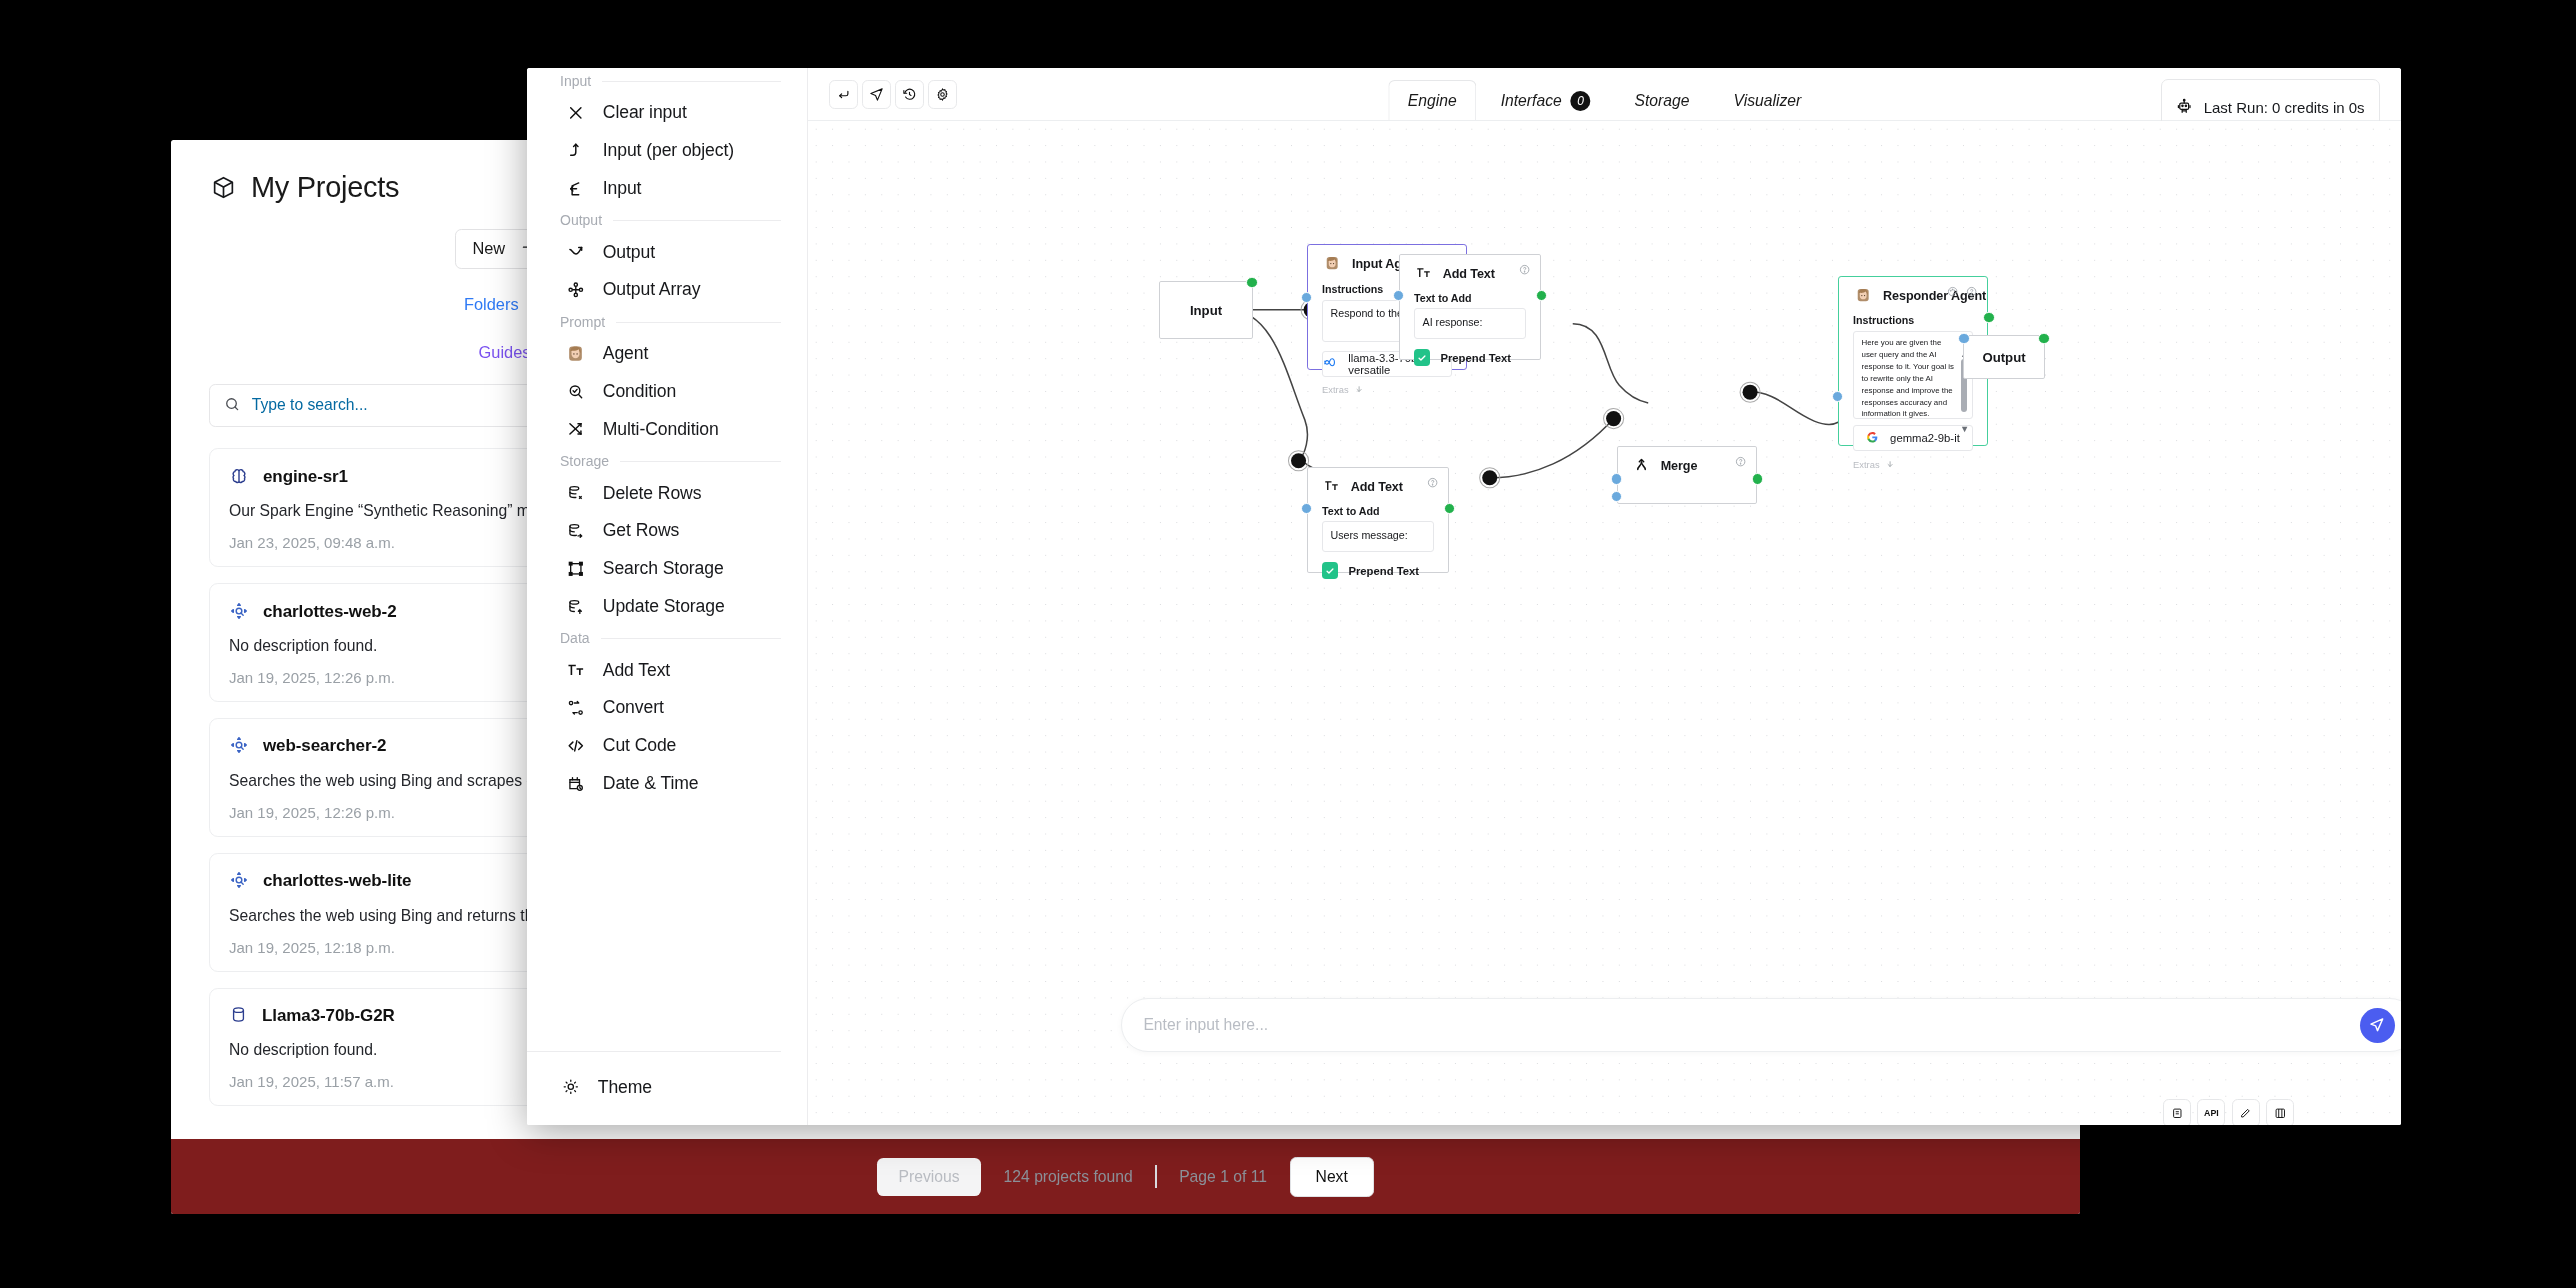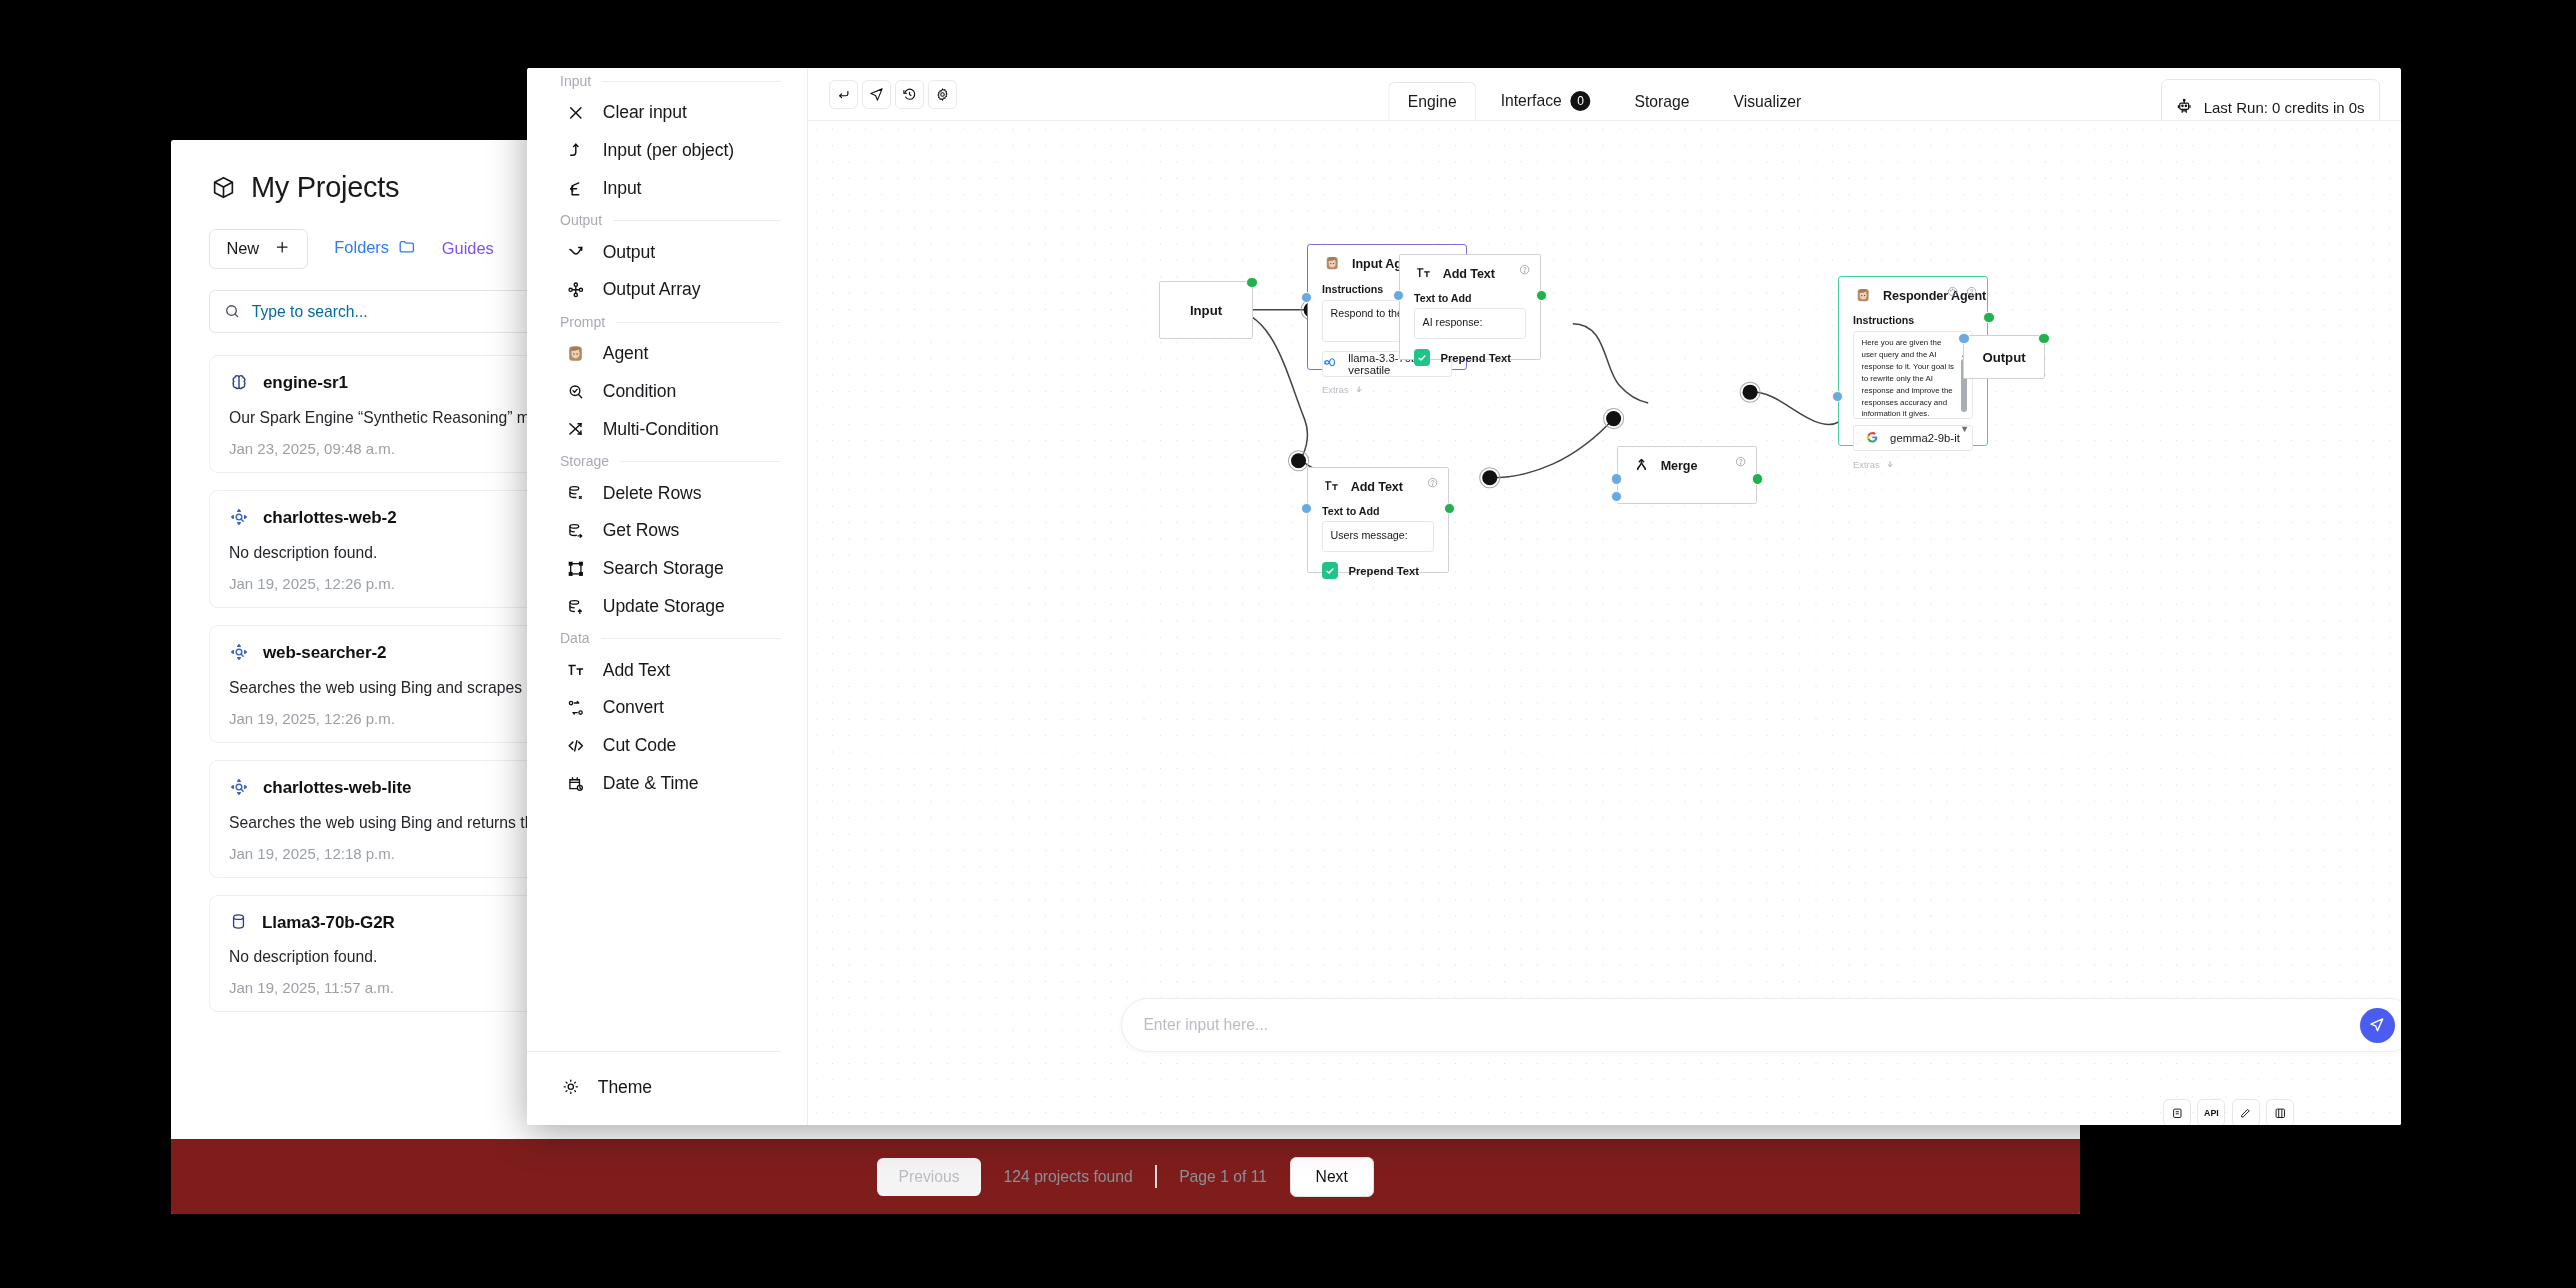--- a/index.html
+++ b/index.html
@@ -13,21 +13,21 @@
 
   
   .projects-window{
     position:absolute; left:171px; top:140px; width:1909px; height:1074px;
     background:#ffffff; border-radius:2.5px; overflow:hidden;
   }
   .projects-inner{ padding:31px 38px 0 38px; width:667px; }
   .projects-title-row{ display:flex; align-items:center; gap:14px; margin-bottom:25px;}
   .projects-title-row .cube{ width:28px;height:28px; display:flex;align-items:center;justify-content:center;}
   .projects-title{ font-size:29px; font-weight:400; color:#1a1a1a; letter-spacing:-0.3px;}
-  .proj-actions{ display:flex; align-items:center; gap:26.4px; margin-bottom:21.4px;}
+  .proj-actions{ display:flex; align-items:center; gap:26.4px; margin-bottom:21.4px;flex-direction:column;}
   .btn-new{
     border:0.6px solid #e2e2e4; border-radius:6.3px; background:#fff;
     padding:8.8px 16.4px; display:flex; align-items:center; gap:15px;
     font-size:16.4px; color:#1a1a1a;
   }
   .link-blue{ color:#2f7af5; font-size:16.4px; display:flex; align-items:flex-start; gap:8.8px;}
   .link-purple{ color:#7b52f0; font-size:16.4px;}
   .search-box{
     border:0.6px solid #e6e6e8; border-radius:6.3px; height:43px;
     display:flex; align-items:center; gap:11.3px; padding:0 14px; width:100%;
@@ -84,21 +84,21 @@
 
   
   .canvas-area{ flex:1; position:relative; background:#fff; }
   .topbar{ height:53px; display:flex; align-items:center; padding:0 21.4px; position:relative;}
   .tool-group{ display:flex; gap:3.8px; }
   .tool-btn{
     width:29px;height:29px;border:0.6px solid #e8e9eb;border-radius:5.7px;background:#fff;
     display:flex;align-items:center;justify-content:center;
   }
   .tabs{ position:absolute; left:50%; transform:translateX(-50%); bottom:0;
-    display:flex; align-items:flex-end; gap:4px; }
+    display:flex; gap:4px;font-style:italic; }
   .tab{ padding:10px 19px; font-size:15.7px; color:#1a1a1a; border:0.6px solid transparent;
     border-bottom:none; border-radius:6.3px 6.3px 0 0; display:flex; align-items:center; gap:8.8px;}
   .tab.active{ border-color:#e6e7e9; background:#fff; }
   .badge{ background:#111; color:#fff; border-radius:628px; min-width:20px;height:20px;
     display:inline-flex;align-items:center;justify-content:center;font-size:12px; padding:0 5.7px;}
   .tabs-rule{ position:absolute; left:0; right:0; bottom:0; height:0.6px; background:#eceef0;}
   .lastrun{
     position:absolute; right:21.4px; top:11.3px;
     border:0.6px solid #e6e7e9; border-radius:7px; padding:18px 14px;
     display:flex; align-items:center; gap:11.3px; font-size:15px; color:#16181c;

